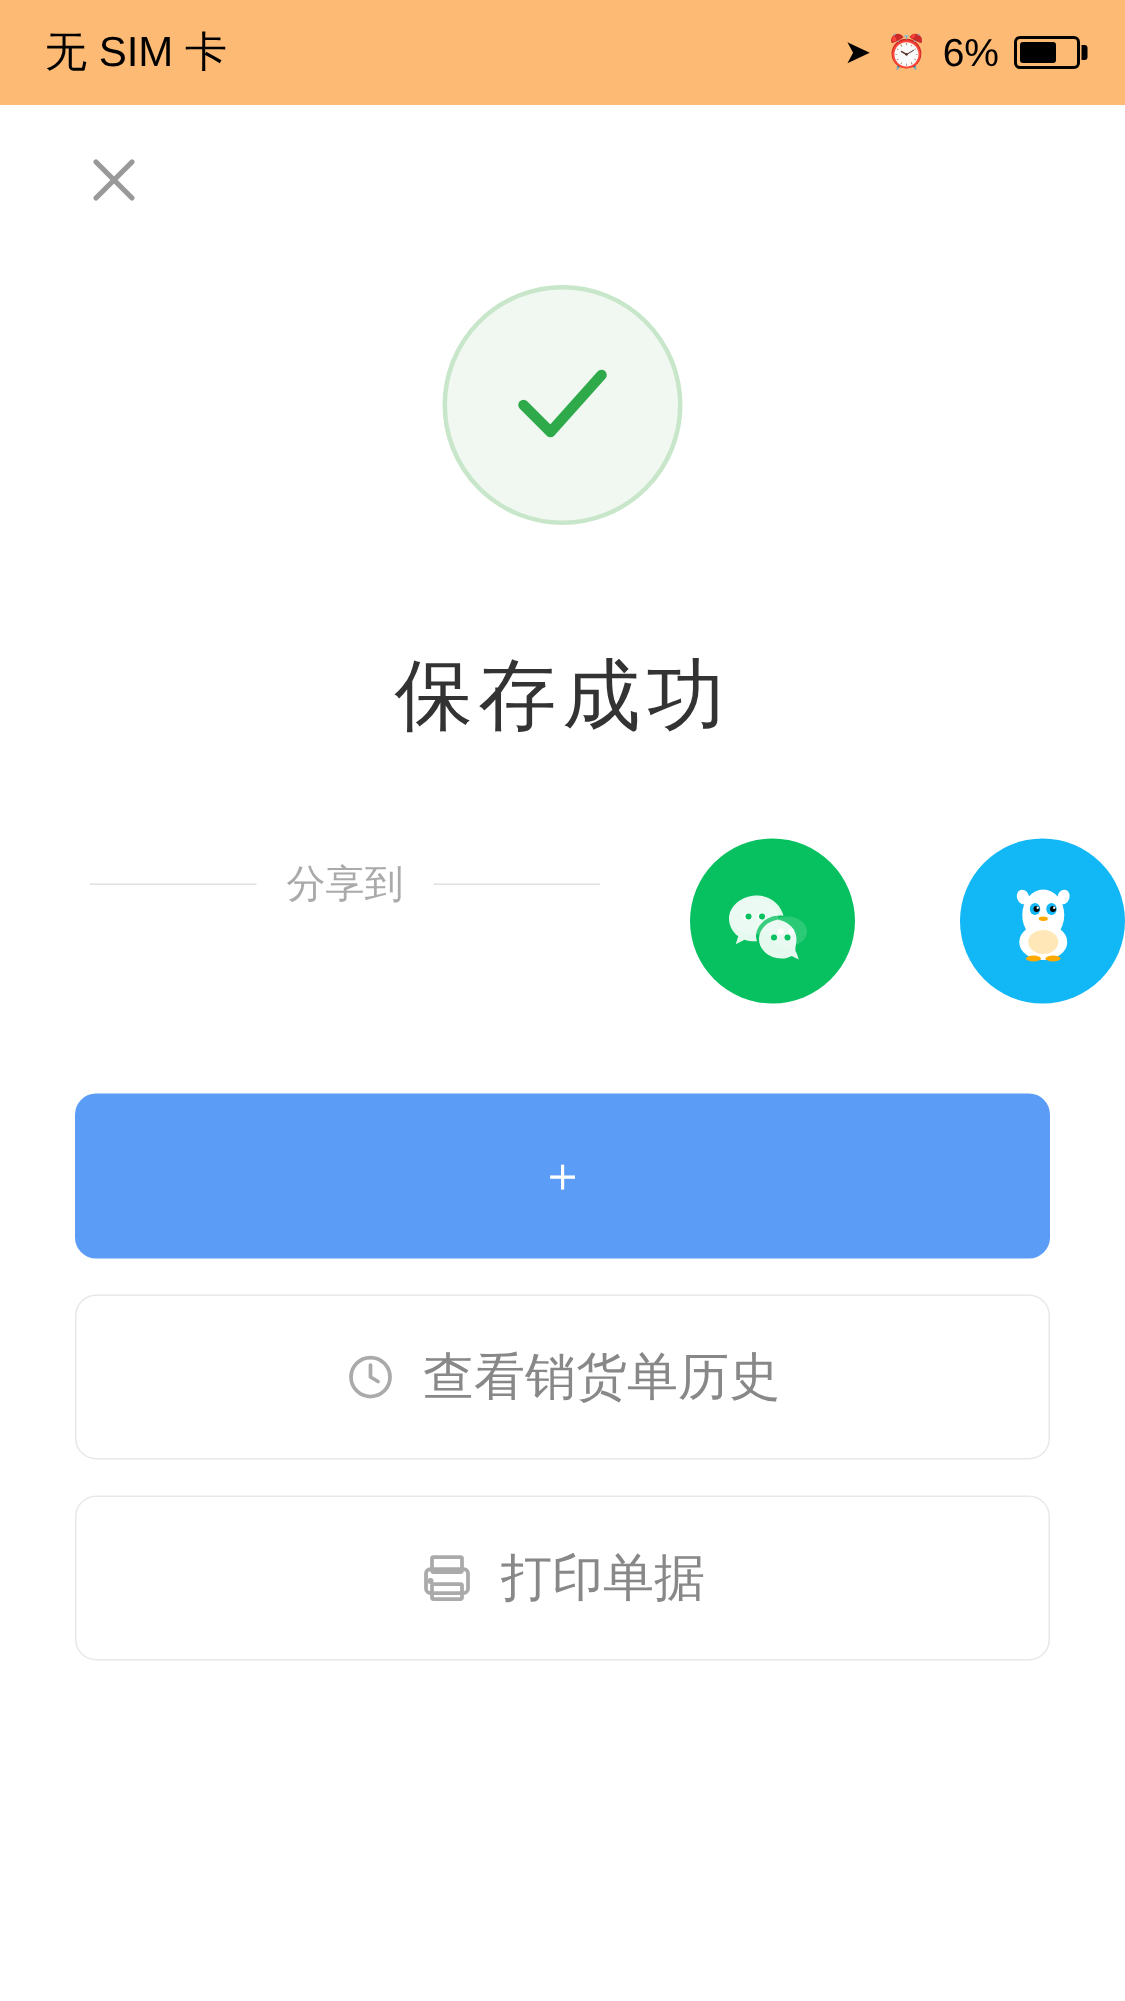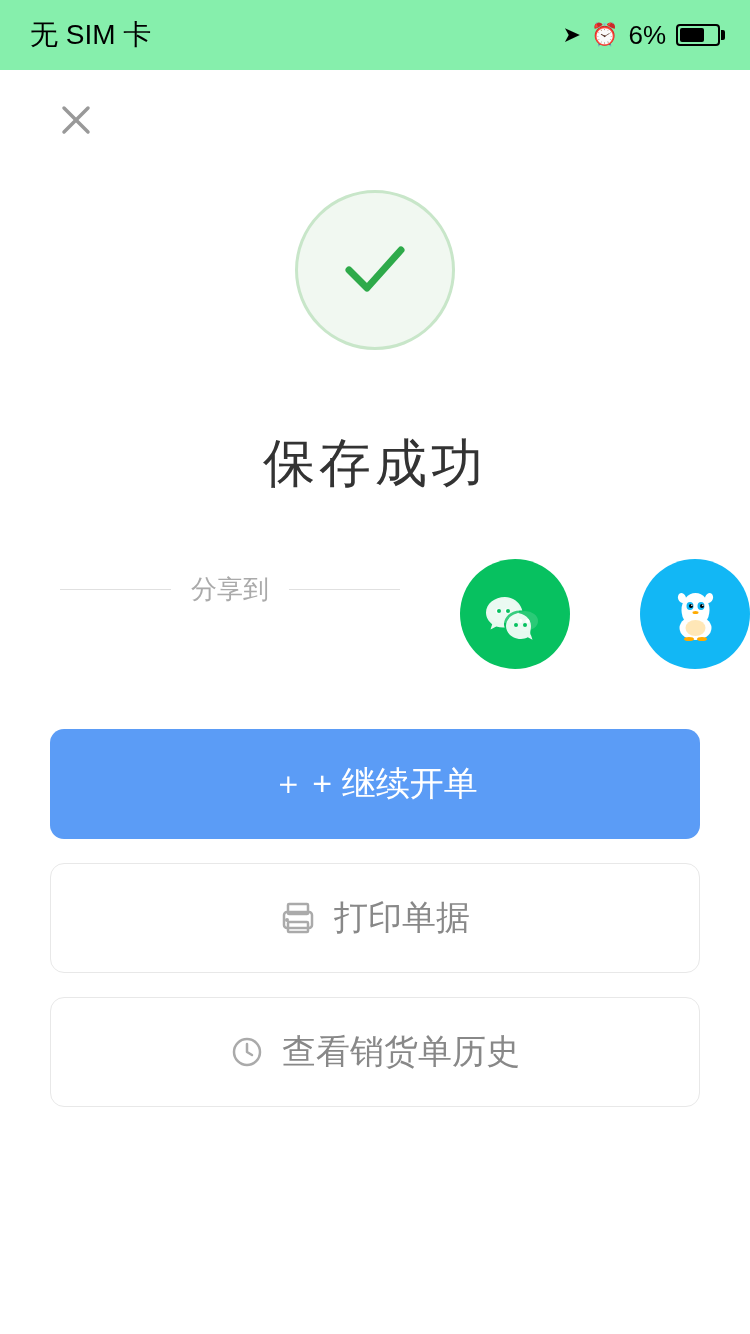--- a/index.html
+++ b/index.html
@@ -15,21 +15,21 @@
       align-items: stretch;
     }
 
     
     .status-bar {
       display: flex;
       justify-content: space-between;
       align-items: center;
       padding: 0 30px;
       height: 70px;
-      background: #86efac;
+      background: #fdba74;
     }
 
     .status-left {
       display: flex;
       align-items: center;
       gap: 10px;
       font-size: 28px;
       color: #000;
       font-weight: 500;
     }
@@ -335,39 +335,38 @@
           <ellipse cx="46" cy="16" rx="4" ry="5" fill="white" transform="rotate(20 46 16)"></ellipse>
         </svg>
       </div>
     </div>
   </div>
 
   <div class="actions">
 
     <button class="action-btn action-btn-primary">
       <span class="action-btn-icon">＋</span>
-      <span style="margin-left:-10px;">+ 继续开单</span>
+    </button>
+
+    <button class="action-btn action-btn-secondary">
+      <span class="action-btn-icon">
+        <svg width="34" height="34" viewBox="0 0 34 34" fill="none" xmlns="http://www.w3.org/2000/svg">
+          <circle cx="17" cy="17" r="13" stroke="#aaa" stroke-width="2.5" fill="none"></circle>
+          <polyline points="17,9 17,17 22,20" stroke="#aaa" stroke-width="2.5" stroke-linecap="round" stroke-linejoin="round"></polyline>
+        </svg>
+      </span>
+      <span>查看销货单历史</span>
     </button>
 
     <button class="action-btn action-btn-secondary">
       <span class="action-btn-icon">
         <svg width="36" height="32" viewBox="0 0 36 32" fill="none" xmlns="http://www.w3.org/2000/svg">
           <rect x="4" y="10" width="28" height="16" rx="3" stroke="#aaa" stroke-width="2.5" fill="none"></rect>
           <rect x="8" y="2" width="20" height="10" rx="1" stroke="#aaa" stroke-width="2.5" fill="none"></rect>
           <rect x="8" y="20" width="20" height="10" rx="1" stroke="#aaa" stroke-width="2.5" fill="none"></rect>
           <circle cx="7" cy="18" r="2" fill="#aaa"></circle>
         </svg>
       </span>
       <span>打印单据</span>
     </button>
-
-    <button class="action-btn action-btn-secondary">
-      <span class="action-btn-icon">
-        <svg width="34" height="34" viewBox="0 0 34 34" fill="none" xmlns="http://www.w3.org/2000/svg">
-          <circle cx="17" cy="17" r="13" stroke="#aaa" stroke-width="2.5" fill="none"></circle>
-          <polyline points="17,9 17,17 22,20" stroke="#aaa" stroke-width="2.5" stroke-linecap="round" stroke-linejoin="round"></polyline>
-        </svg>
-      </span>
-      <span>查看销货单历史</span>
-    </button>
   </div>
 
 </div>
 
 </body></html>

